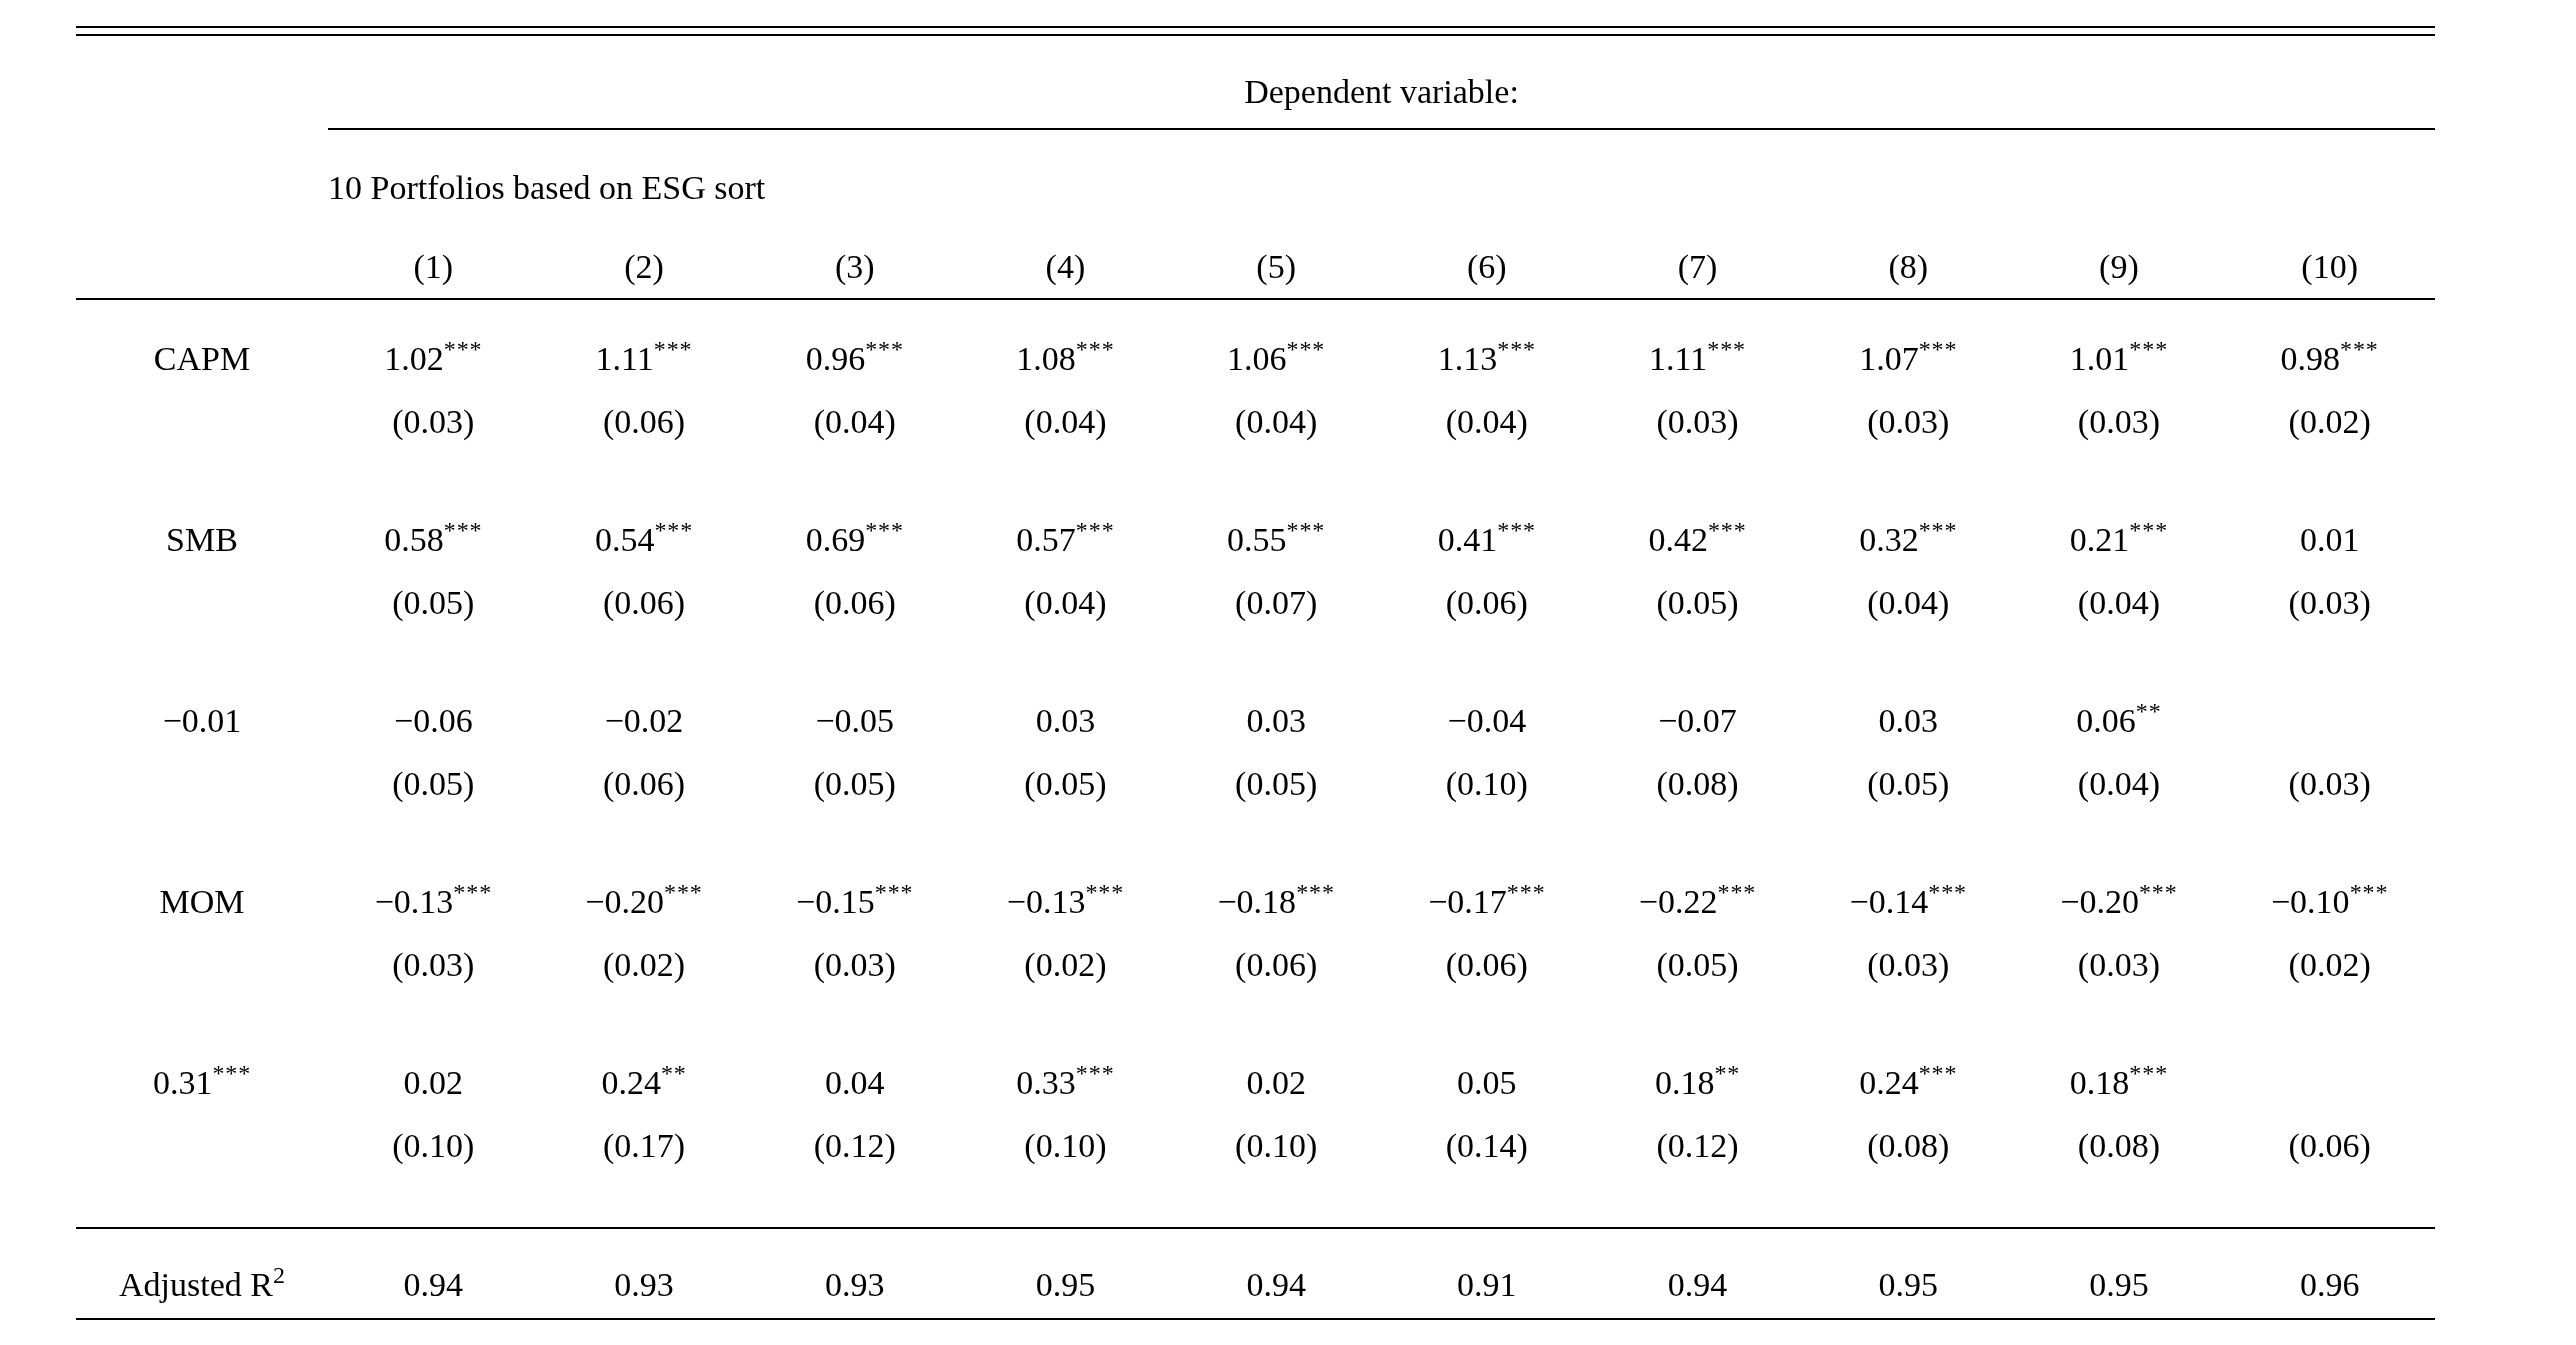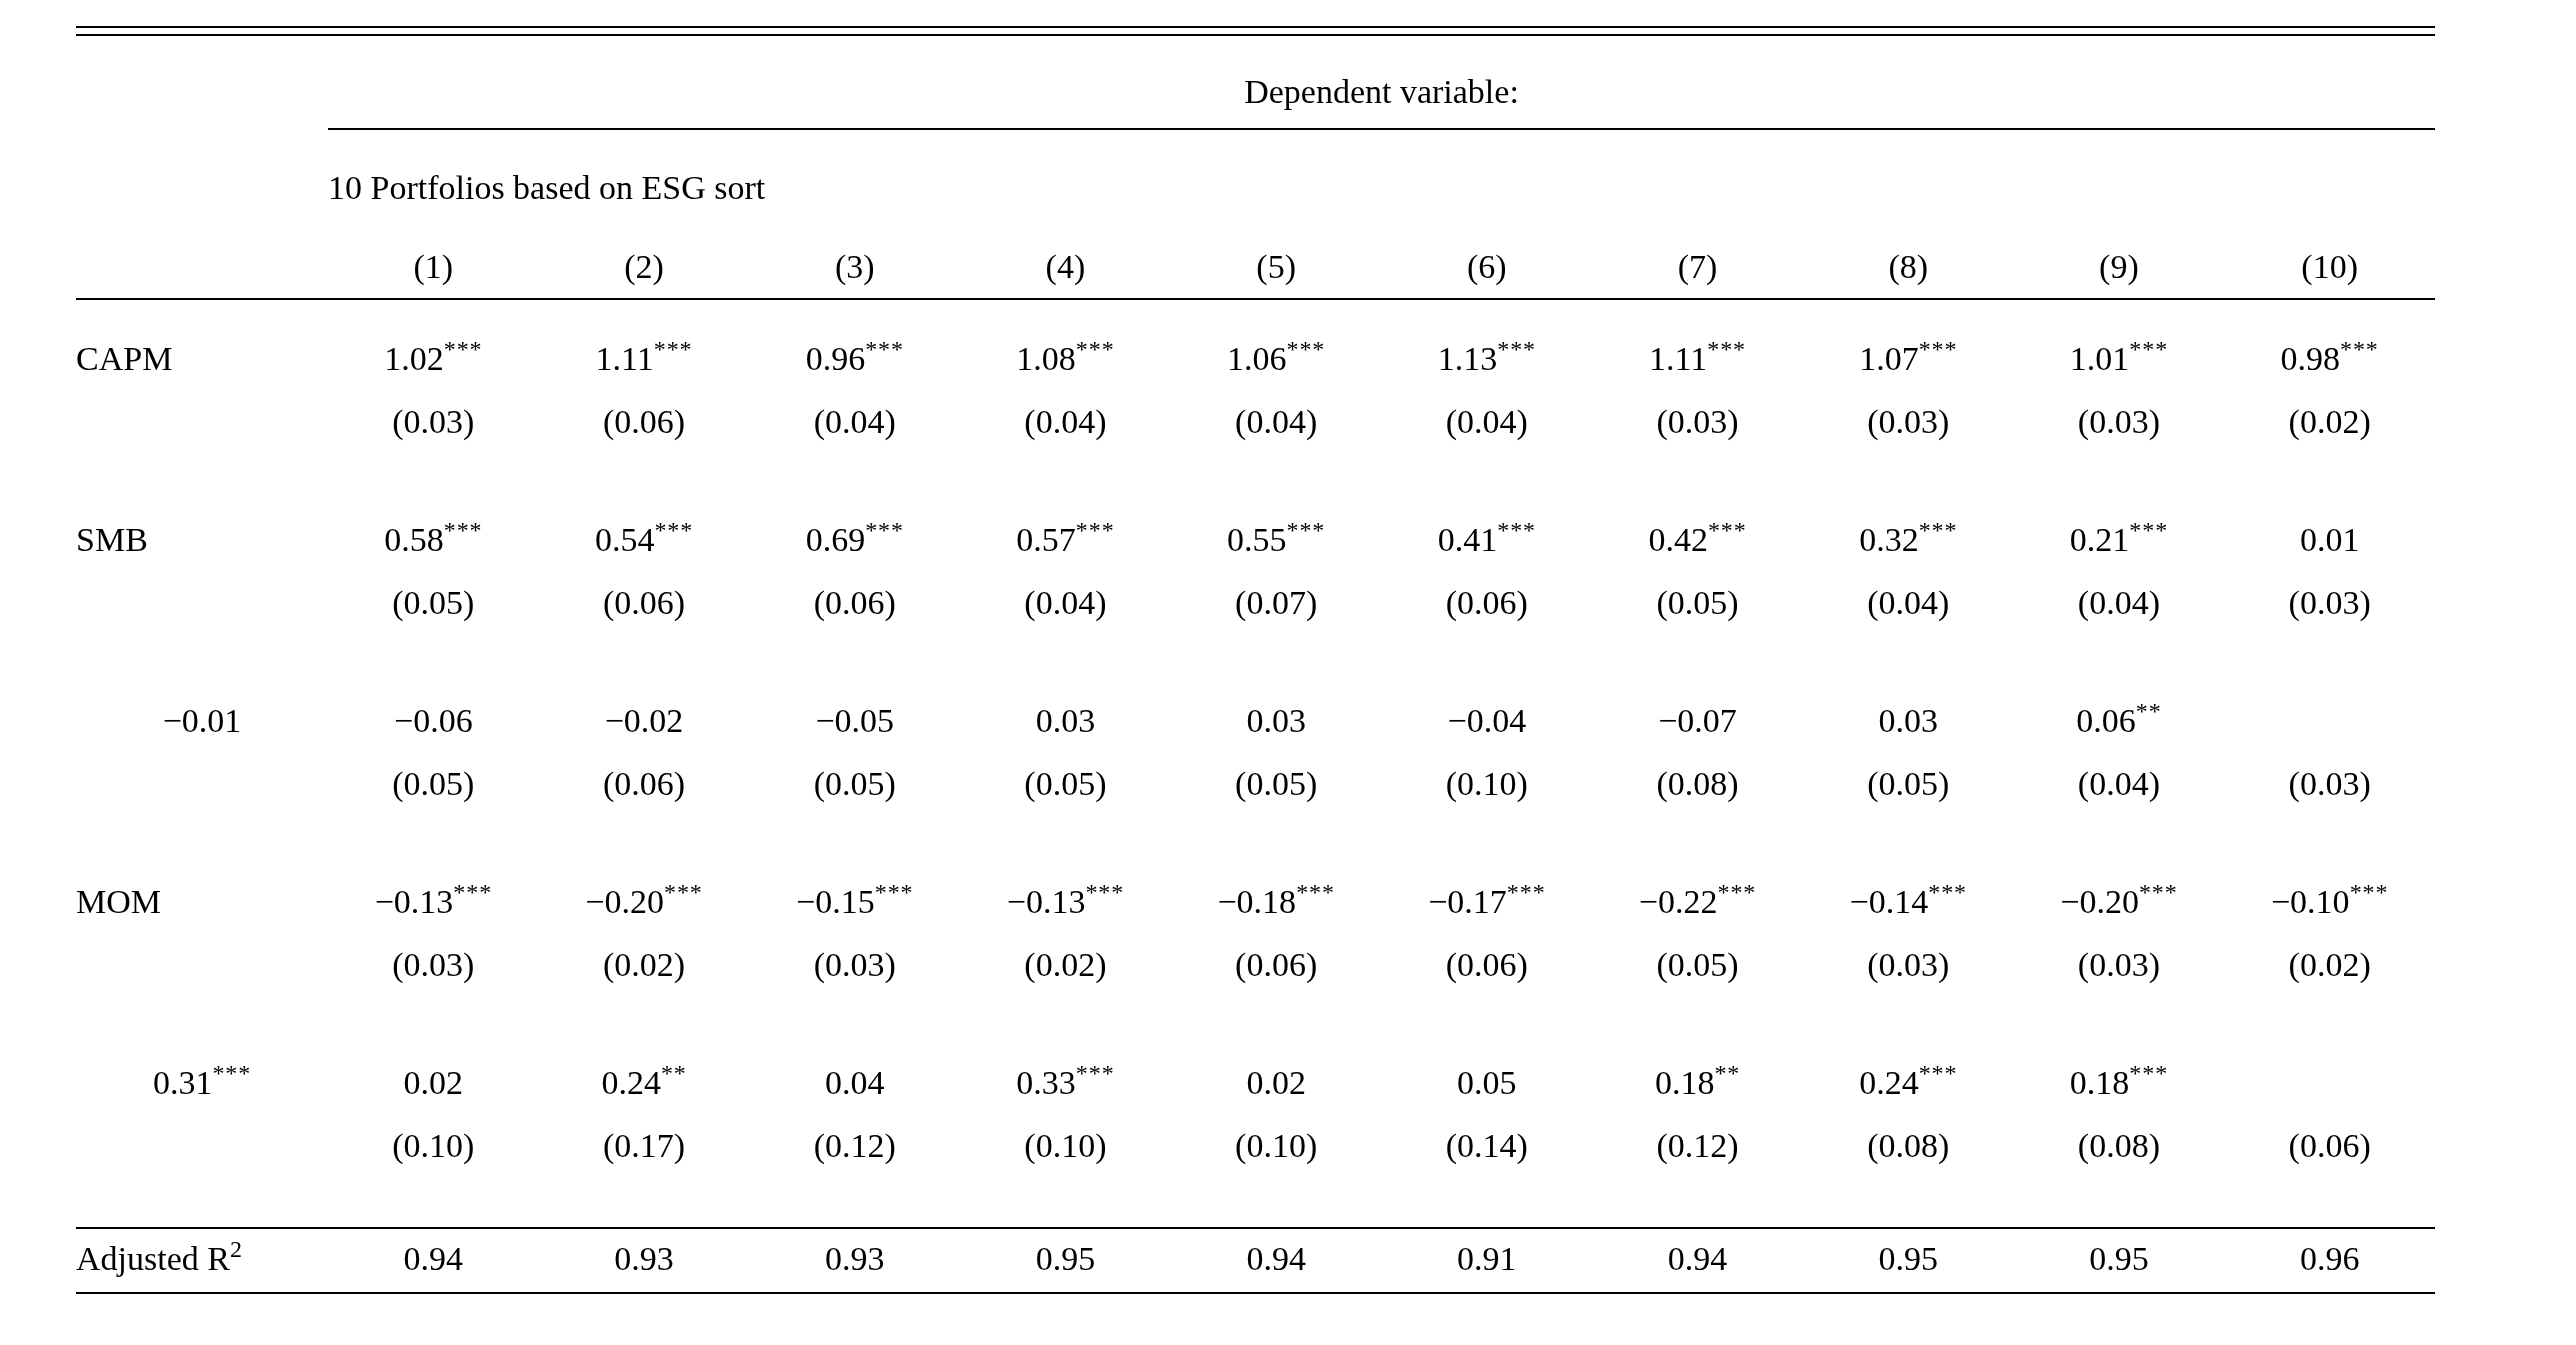--- a/index.html
+++ b/index.html
@@ -46,31 +46,31 @@
     border-bottom: 2.8px solid #000;
   }
   .cols-row .col-h { text-align: center; }
   .body-section { padding-top: 29px; }
   .data-row {
     display: grid;
     grid-template-columns: 252px repeat(10, 1fr);
     line-height: 59px;
   }
   .data-row .cell { text-align: center; white-space: nowrap; }
-  .data-row .rlabel { text-align: left; }
+  .data-row .rlabel { text-align: center; }
   .spacer { height: 59px; }
   .stars {
     font-size: 24px;
     letter-spacing: 0.9px;
     position: relative;
     top: -13px;
   }
   .sum-rule  { border-top: 2.8px solid #000; margin-top: 52px; }
   .sum-rule2 { border-top: 2.8px solid #000; }
-  .summary-row { }
+  .summary-row { margin-top: 26px; }
   .rsup {
     font-size: 24px;
     position: relative;
     top: -13px;
   }
 </style>
 </head>
 <body>
 
 <div class="table-wrap">

